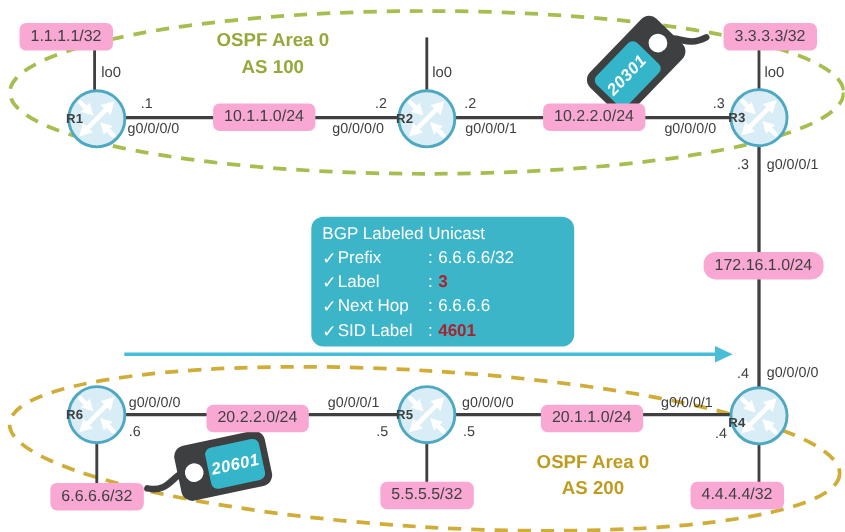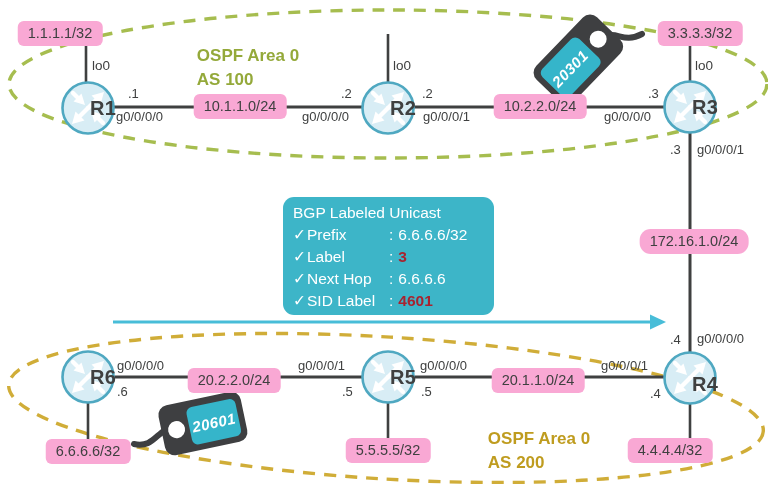--- a/index.html
+++ b/index.html
@@ -13,33 +13,33 @@
     position:absolute;transform:translateX(-50%);
     background:#f9a8d4;border-radius:6px;
     padding:3px 10px;font-size:14.5px;line-height:19px;
     color:#3f4040;white-space:nowrap;
   }
   
   .if{position:absolute;font-size:13px;line-height:15px;color:#3f4040;white-space:nowrap;}
   .lo{position:absolute;font-size:13.5px;line-height:15px;color:#3f4040;}
   
   .rname{
-    position:absolute;width:56px;text-align:right;transform:translate(-50%,-50%);
-    font-size:20px;font-weight:bold;color:#3f4040;letter-spacing:.2px;
+    position:absolute;width:56px;text-align:left;transform:translate(-50%,-50%);
+    font-size:12px;font-weight:bold;color:#3f4040;letter-spacing:.2px;
   }
   
   .area-text{
-    position:absolute;transform:translateX(-50%);text-align:left;
-    font-weight:bold;font-size:17px;line-height:24px;white-space:nowrap;margin-top:19px;
+    position:absolute;transform:translateX(-50%);text-align:center;
+    font-weight:bold;font-size:17px;line-height:24px;white-space:nowrap;
   }
   .area-text.green{color:#94a93a;}
   .area-text.gold{color:#bf9c1f;}
   
   .bgp{
-    position:absolute;left:283px;top:197px;width:211px;height:118px;
+    position:absolute;left:283px;top:197px;width:239px;height:118px;
     background:#3db5c8;border-radius:11px;color:#ffffff;
     padding:5px 0 0 10px;box-sizing:border-box;font-size:15.5px;line-height:22px;
   }
   .bgp-title{white-space:nowrap;}
   .bgp-row{display:flex;white-space:nowrap;}
   .bgp-check{font-family:"DejaVu Sans",sans-serif;margin-right:1px;}
   .bgp-name{width:82px;}
   .bgp-colon{margin-right:5px;}
   .bgp-val{}
   .bgp-val.red{color:#a8232f;font-weight:bold;}

